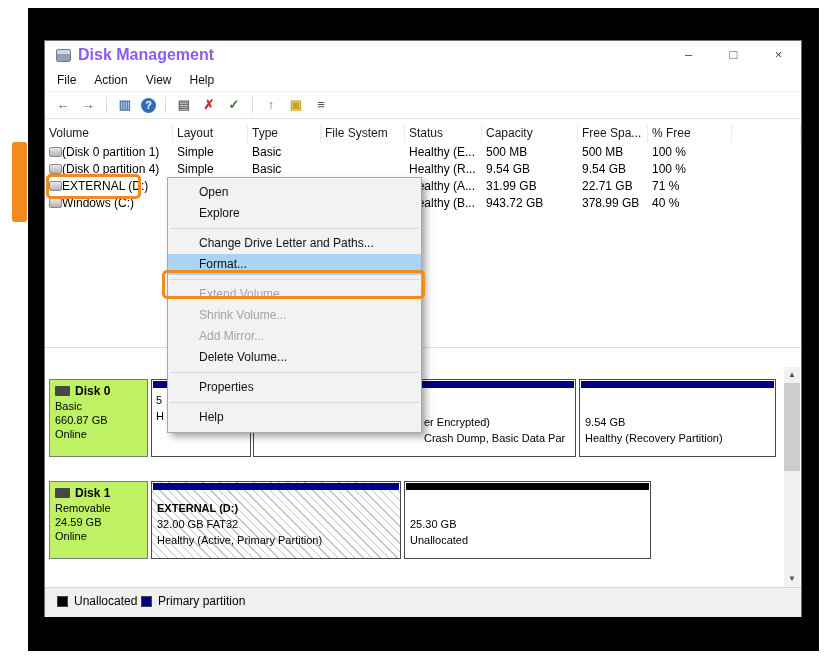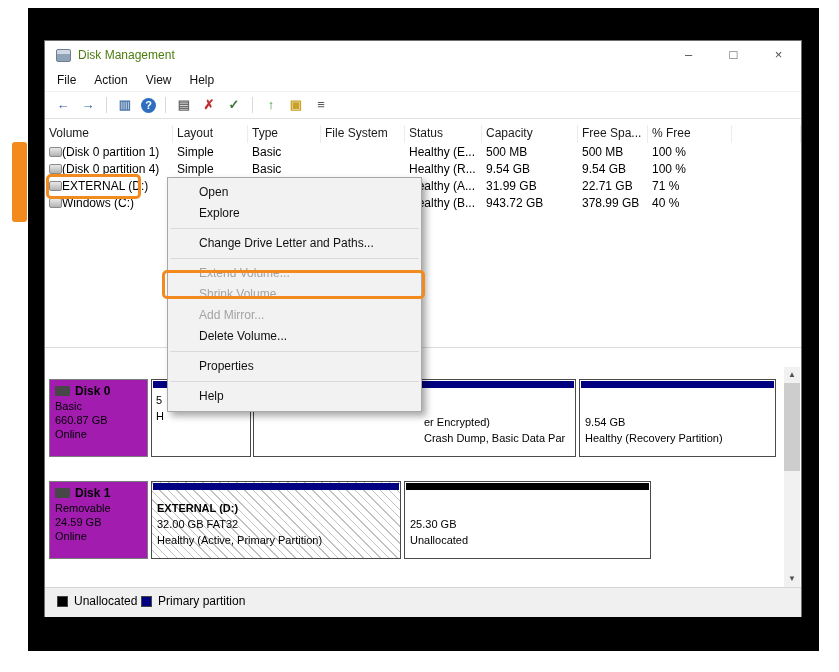--- a/index.html
+++ b/index.html
@@ -8,21 +8,21 @@
 
   .orange-bar { position:absolute; left:12px; top:142px; width:15px; height:80px; border-radius:3px; }
 
   .desktop { position:absolute; left:28px; top:8px; width:791px; height:643px; background:#000; }
 
   .window { position:absolute; left:16px; top:32px; width:758px; height:577px; background:#fff; border:1px solid #6e6e6e; }
 
   
   .titlebar { position:absolute; top:0; left:0; right:0; height:28px; background:#fff; display:flex; align-items:center; padding-left:11px; }
   .app-icon { width:15px; height:13px; margin-right:7px; background:linear-gradient(#cfd8e2 40%,#8fa3b8 40%); border:1px solid #6f7f90; border-radius:2px; flex:none; }
-  .title { font-size:12px; color:#4d7c0f; flex:1; }
+  .title { font-size:16px; color:#8b5cf6; flex:1;font-weight:bold; }
   .ctrl { width:45px; text-align:center; font-size:13px; color:#4d4d4d; line-height:28px; }
 
   
   .menubar { position:absolute; top:28px; left:0; right:0; height:22px; display:flex; align-items:center; padding-left:3px; }
   .mb-item { font-size:12px; color:#111; padding:2px 9px; }
 
   
   .toolbar { position:absolute; top:50px; left:0; right:0; height:28px; display:flex; align-items:center; gap:7px; padding-left:9px; border-top:1px solid #f2f2f2; border-bottom:1px solid #e2e2e2; }
   .tb-ico { width:18px; height:18px; line-height:18px; text-align:center; font-size:13px; font-weight:bold; }
   .tb-ico.round { width:15px; height:15px; line-height:15px; border-radius:50%; font-size:11px; }
@@ -34,21 +34,21 @@
   .vt-header { margin-top:6px; height:18px; }
   .vt-header > div { font-size:12px; color:#1a1a1a; padding:1px 4px; border-right:1px solid #ececec; white-space:nowrap; overflow:hidden; }
   .vt-row { height:17px; align-items:center; }
   .vt-row > div { font-size:12px; color:#000; padding:0 4px; white-space:nowrap; overflow:hidden; }
   .vol-cell { display:flex; align-items:center; }
   .drive-ico { width:13px; height:10px; background:linear-gradient(#e9e9e9,#b3b3b3); border:1px solid #8a8a8a; border-radius:2px; flex:none; }
 
   
   .lower-pane { position:absolute; top:308px; left:0; right:0; height:238px; background:#fff; }
   .disk-row { position:absolute; left:4px; width:728px; height:80px; }
-  .disk-left { position:absolute; left:0; top:0; width:99px; height:78px; background:#a21caf; border:1px solid #7c7c7c; padding:4px 5px; }
+  .disk-left { position:absolute; left:0; top:0; width:99px; height:78px; background:#bef264; border:1px solid #7c7c7c; padding:4px 5px; }
   .disk-title { font-size:12px; font-weight:bold; color:#000; display:flex; align-items:center; gap:5px; }
   .disk-ico { width:15px; height:10px; background:#474747; border-radius:1px; flex:none; }
   .disk-line { font-size:11px; color:#000; margin-top:2px; }
   .pbox { position:absolute; top:0; height:78px; background:#fff; border:1px solid #4a4a4a; }
   .pstripe { height:7px; margin:1px; }
   .ptext { position:absolute; font-size:11px; color:#000; white-space:nowrap; }
   .ptext.bold { font-weight:bold; }
   .hatch { background-image:repeating-linear-gradient(45deg, transparent 0 5px, #c2c2c2 5px 6px); }
 
   
@@ -254,20 +254,21 @@
           <span class="lg-sw" style="background: rgb(0, 0, 128);"></span>
           <span>Primary partition</span>
         </div>
       </div>
 
       <div class="context-menu">
         <div class="cm-item">Open</div>
         <div class="cm-item">Explore</div>
         <div class="cm-sep"></div>
         <div class="cm-item">Change Drive Letter and Paths...</div>
+        <div class="cm-item" style="background: rgb(169, 212, 245);">Format...</div>
         <div class="cm-sep"></div>
         <div class="cm-item disabled">Extend Volume...</div>
         <div class="cm-item disabled">Shrink Volume...</div>
         <div class="cm-item disabled">Add Mirror...</div>
         <div class="cm-item">Delete Volume...</div>
         <div class="cm-sep"></div>
         <div class="cm-item">Properties</div>
         <div class="cm-sep"></div>
         <div class="cm-item">Help</div>
       </div>

